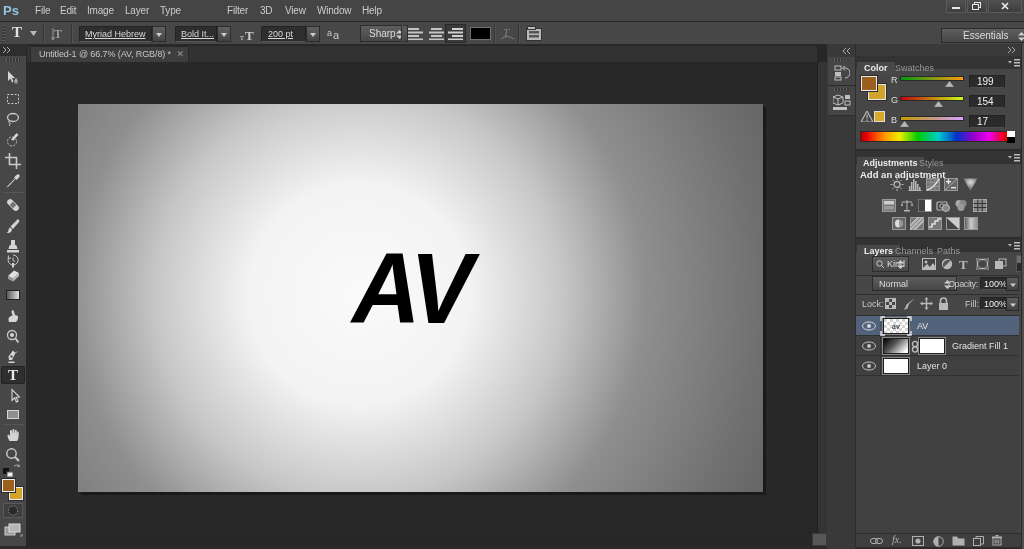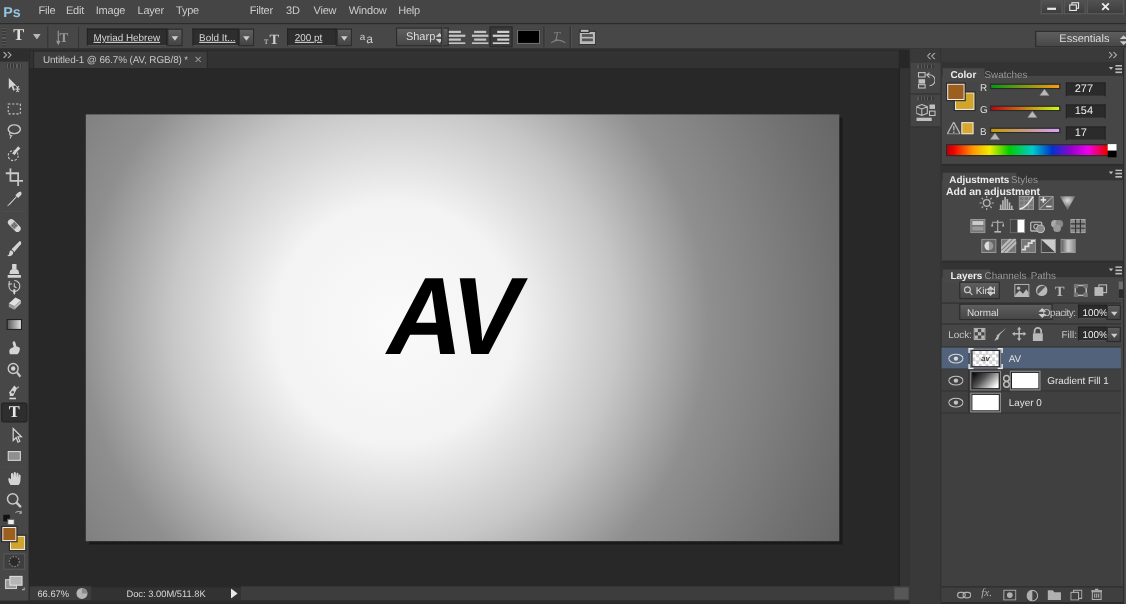--- a/index.html
+++ b/index.html
@@ -392,33 +392,20 @@
     </div>
   </div>
 
   <div id="canvas" class="abs">
     <div id="doc">
         <div id="av">AV</div>
       </div>
   </div>
   <div id="vscroll" class="abs"></div>
 
-  <div id="statusbar" class="abs tex">
-    <span style="position:absolute; left:7px; top:2px; font-size:8.5px; color:#dcdcdc;">66.67%</span>
-    <svg style="position:absolute; left:42px; top:1px;" width="11" height="11">
-      <circle cx="5.5" cy="5.5" r="5" fill="#b5b5b5"></circle>
-      <path d="M5.5 5.5 L5.5 0.5 A5 5 0 0 1 10.5 5.5 Z" fill="#8a8a8a"></path>
-      </svg>
-    <div style="position:absolute; left:56px; top:0; width:136px; height:13px; background:#323232;
-      border-top:1px solid #262626; color:#d8d8d8; font-size:8.5px; text-align:center;
-      line-height:13px; white-space:nowrap;">Doc: 3.00M/511.8K</div>
-    <svg style="position:absolute; left:182px; top:2px;" width="8" height="9">
-      <path d="M1 0 L7 4.5 L1 9 Z" fill="#e8e8e8"></path>
-      </svg>
-  </div>
   <div id="scorner" class="abs"></div>
   <div id="statusbelow" class="abs"></div>
 
   <div id="dockstrip" class="abs tex">
     <svg class="abs" style="left:16px; top:4px;" width="10" height="6">
         <path d="M3 0 L0 3 L3 6 M7 0 L4 3 L7 6" stroke="#aaa" fill="none"></path>
       </svg>
     <div class="dockbtn" style="top:13px; height:29px;">
       <div class="abs" style="left:6px; top:2px; width:15px; height:3px;
         background:repeating-linear-gradient(90deg,#5e5e5e 0 1px,#383838 1px 3px);"></div>
@@ -466,21 +453,21 @@
         border:1px solid #e8e8e8; outline:1px solid #2c2c2c;"></div>
       <div class="abs" style="left:5px; top:20px; width:16px; height:15px; background:#9d5f1e;
         border:1px solid #ededed; outline:1px solid #2c2c2c;"></div>
 
       <label class="sm" style="left:35px; top:19px; color:#ddd;">R</label>
       <div class="abs" style="left:44px; top:20px; width:64px; height:5px; border:1px solid #2a2a2a;
         background:linear-gradient(to right, rgb(0,154,17), rgb(128,154,17), rgb(255,154,17));"></div>
       <svg class="abs" style="left:89px; top:25px;" width="9" height="6">
           <path d="M4.5 0 L9 6 L0 6 Z" fill="#b9b9b9" stroke="#777" stroke-width="0.5"></path>
         </svg>
-      <div class="valbox" style="left:113px; top:19px; line-height:11px; padding-left:7px;">277</div>
+      <div class="valbox" style="left:113px; top:19px; line-height:11px; padding-left:7px;">199</div>
 
       <label class="sm" style="left:35px; top:39px; color:#ddd;">G</label>
       <div class="abs" style="left:44px; top:40px; width:64px; height:5px; border:1px solid #2a2a2a;
         background:linear-gradient(to right, rgb(199,0,17), rgb(199,128,17), rgb(199,255,17));"></div>
       <svg class="abs" style="left:78px; top:45px;" width="9" height="6">
           <path d="M4.5 0 L9 6 L0 6 Z" fill="#b9b9b9" stroke="#777" stroke-width="0.5"></path>
         </svg>
       <div class="valbox" style="left:113px; top:39px; line-height:11px; padding-left:7px;">154</div>
 
       <label class="sm" style="left:35px; top:59px; color:#ddd;">B</label>

